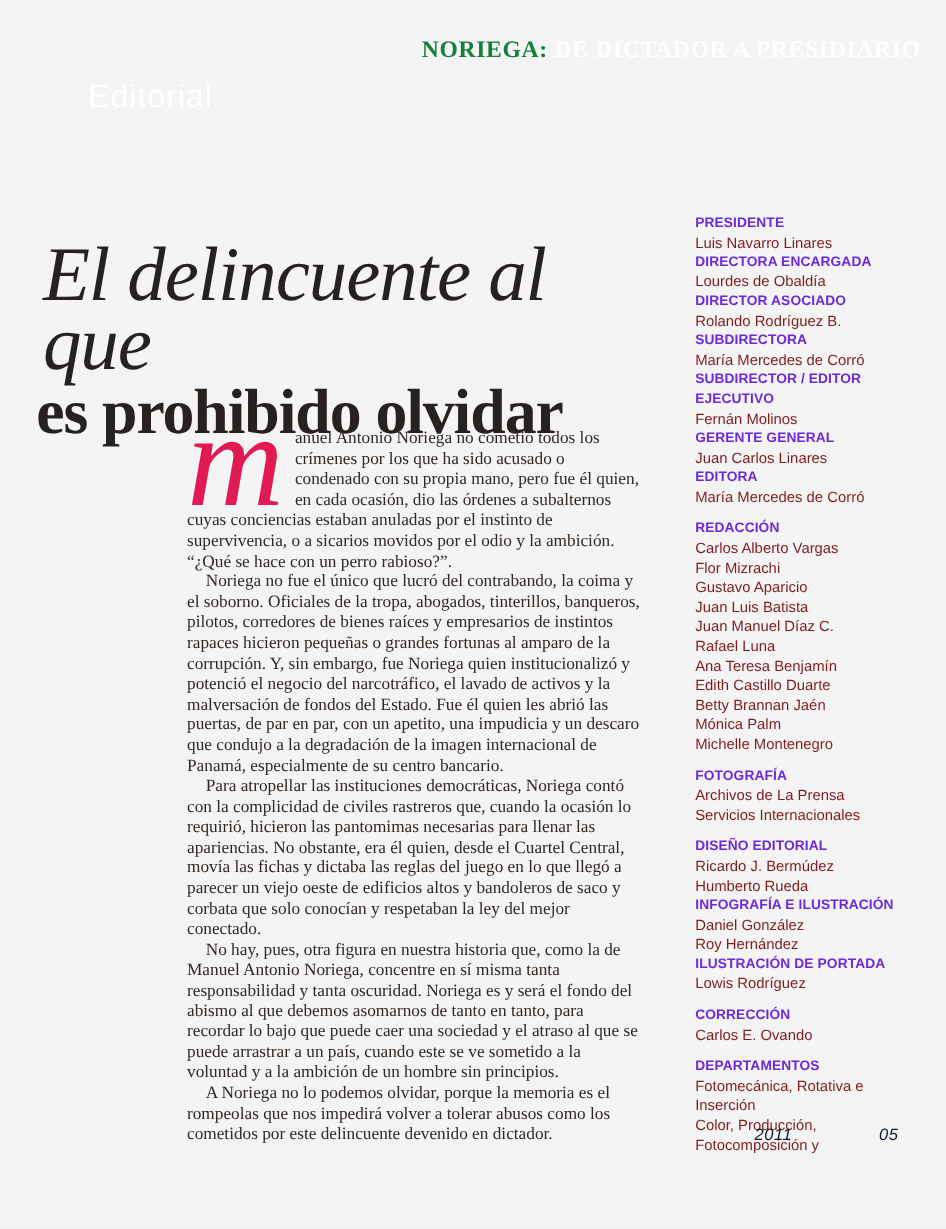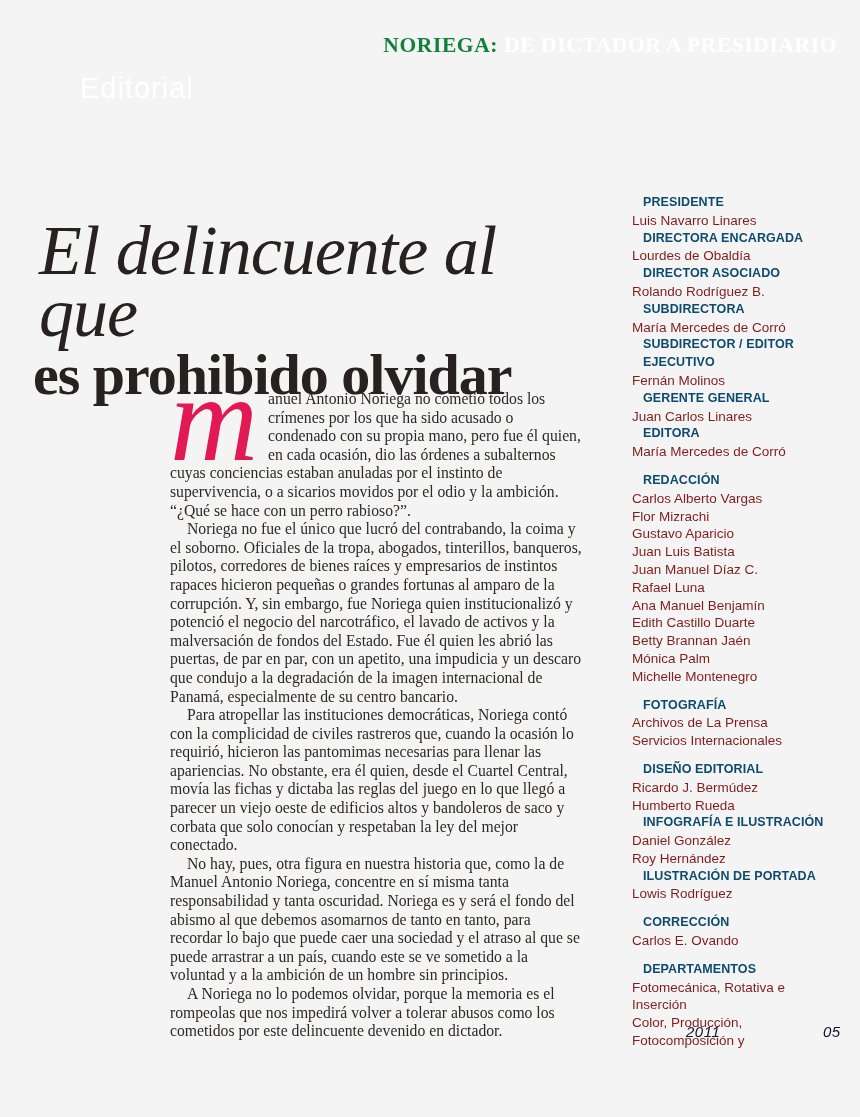--- a/index.html
+++ b/index.html
@@ -96,41 +96,40 @@
     top: 194px;
     width: 208px;
     font-family: "Liberation Sans", sans-serif;
   }
   .mh-group { margin-bottom: 11px; }
   .mh-label {
     font-weight: bold;
     font-size: 12.5px;
     line-height: 17.8px;
     letter-spacing: 0.1px;
-    color: #0c4a6e;
-    margin-left: 11px;
+    color: #6d28d9;
   }
   .mh-name {
     font-size: 13.5px;
     line-height: 17.8px;
     color: #7f1d1d;
   }
 
   
   .footer-year, .footer-page {
     position: absolute;
     top: 1023px;
     font-family: "Liberation Sans", sans-serif;
     font-size: 15px;
     letter-spacing: 0.5px;
     color: #0f172a;
     font-style: italic;
   }
   .footer-year { left: 686px; }
-  .footer-page { left: 823px; }
+  .footer-page { left: 799px; }
 </style>
 </head>
 <body>
 
 <div class="page" style="background: rgb(245, 244, 244);">
 
   <div class="kicker">
     <span class="red" style="color: #15803d;">NORIEGA:</span><span class="white" style="color: rgb(255, 255, 255);"> DE DICTADOR A PRESIDIARIO</span>
   </div>
 
@@ -167,21 +166,21 @@
         <div class="mh-name">María Mercedes de Corró</div>
       </div>
       <div class="mh-group">
         <div class="mh-label">REDACCIÓN</div>
         <div class="mh-name">Carlos Alberto Vargas</div>
         <div class="mh-name">Flor Mizrachi</div>
         <div class="mh-name">Gustavo Aparicio</div>
         <div class="mh-name">Juan Luis Batista</div>
         <div class="mh-name">Juan Manuel Díaz C.</div>
         <div class="mh-name">Rafael Luna</div>
-        <div class="mh-name">Ana Manuel Benjamín</div>
+        <div class="mh-name">Ana Teresa Benjamín</div>
         <div class="mh-name">Edith Castillo Duarte</div>
         <div class="mh-name">Betty Brannan Jaén</div>
         <div class="mh-name">Mónica Palm</div>
         <div class="mh-name">Michelle Montenegro</div>
       </div>
       <div class="mh-group">
         <div class="mh-label">FOTOGRAFÍA</div>
         <div class="mh-name">Archivos de La Prensa</div>
         <div class="mh-name">Servicios Internacionales</div>
       </div>

